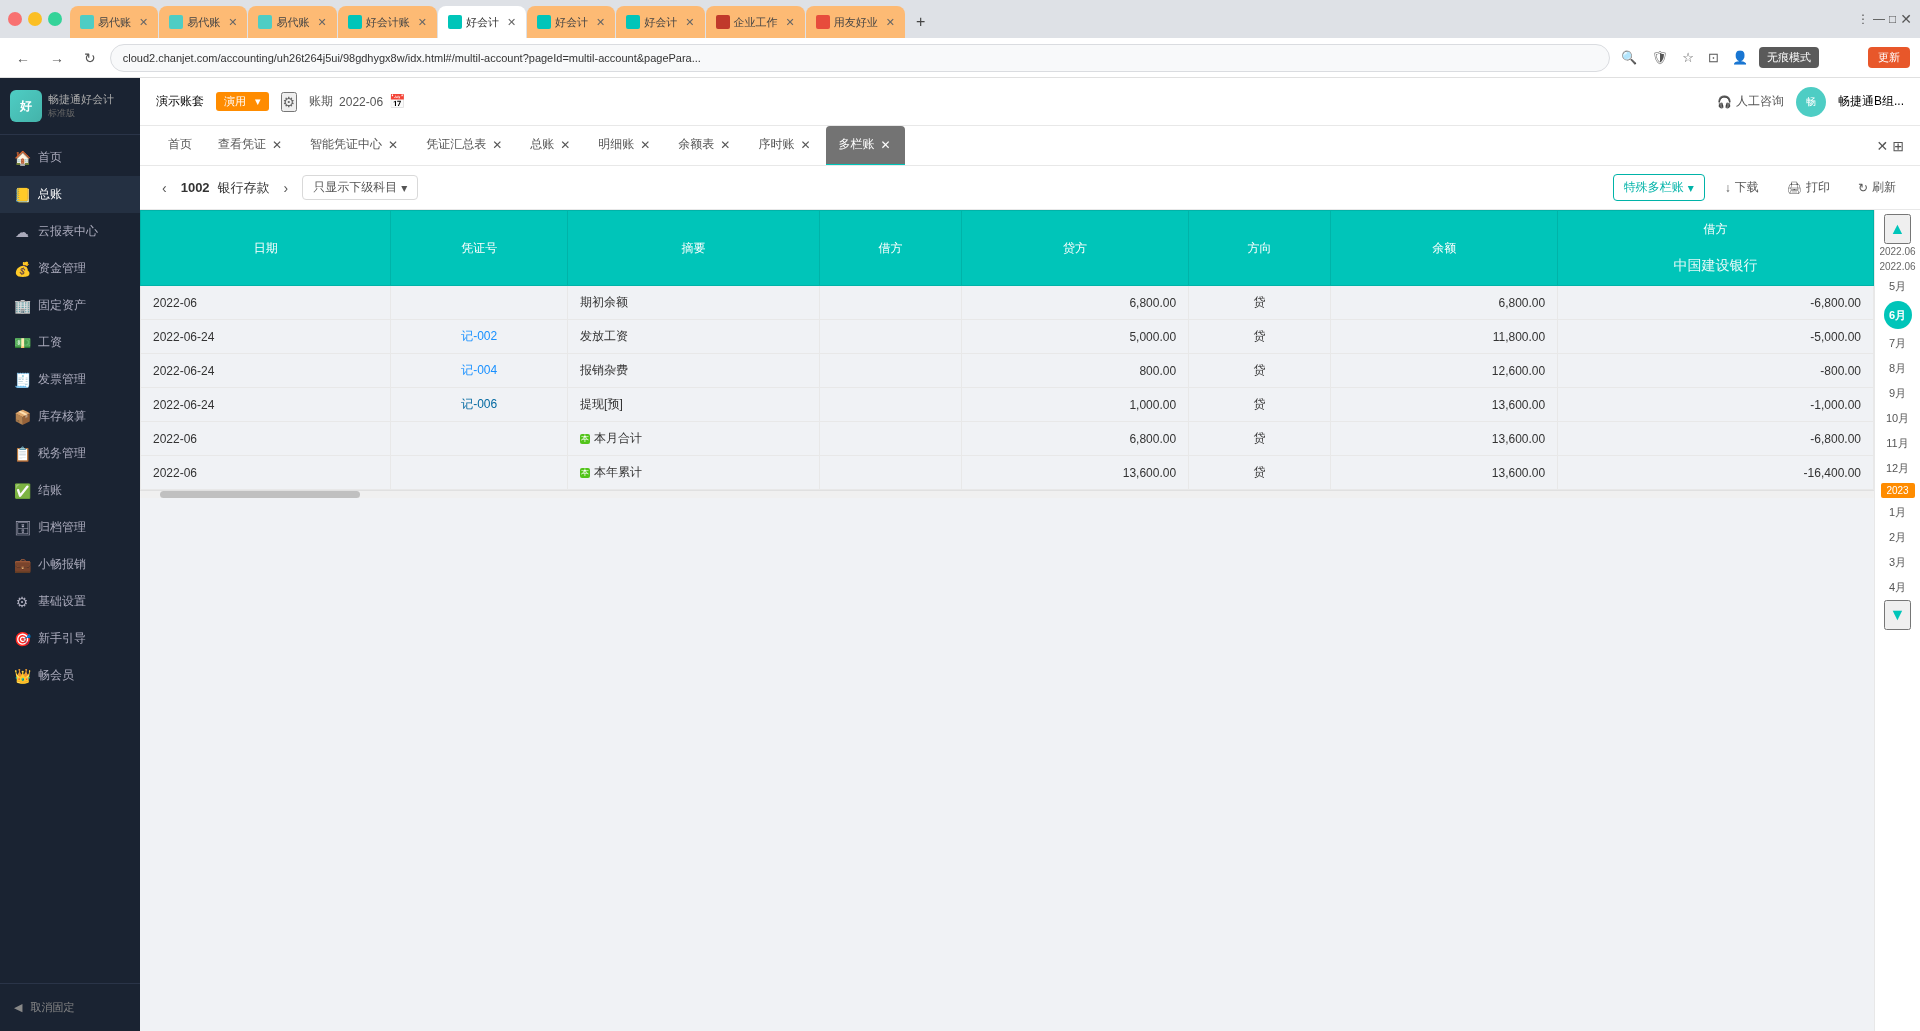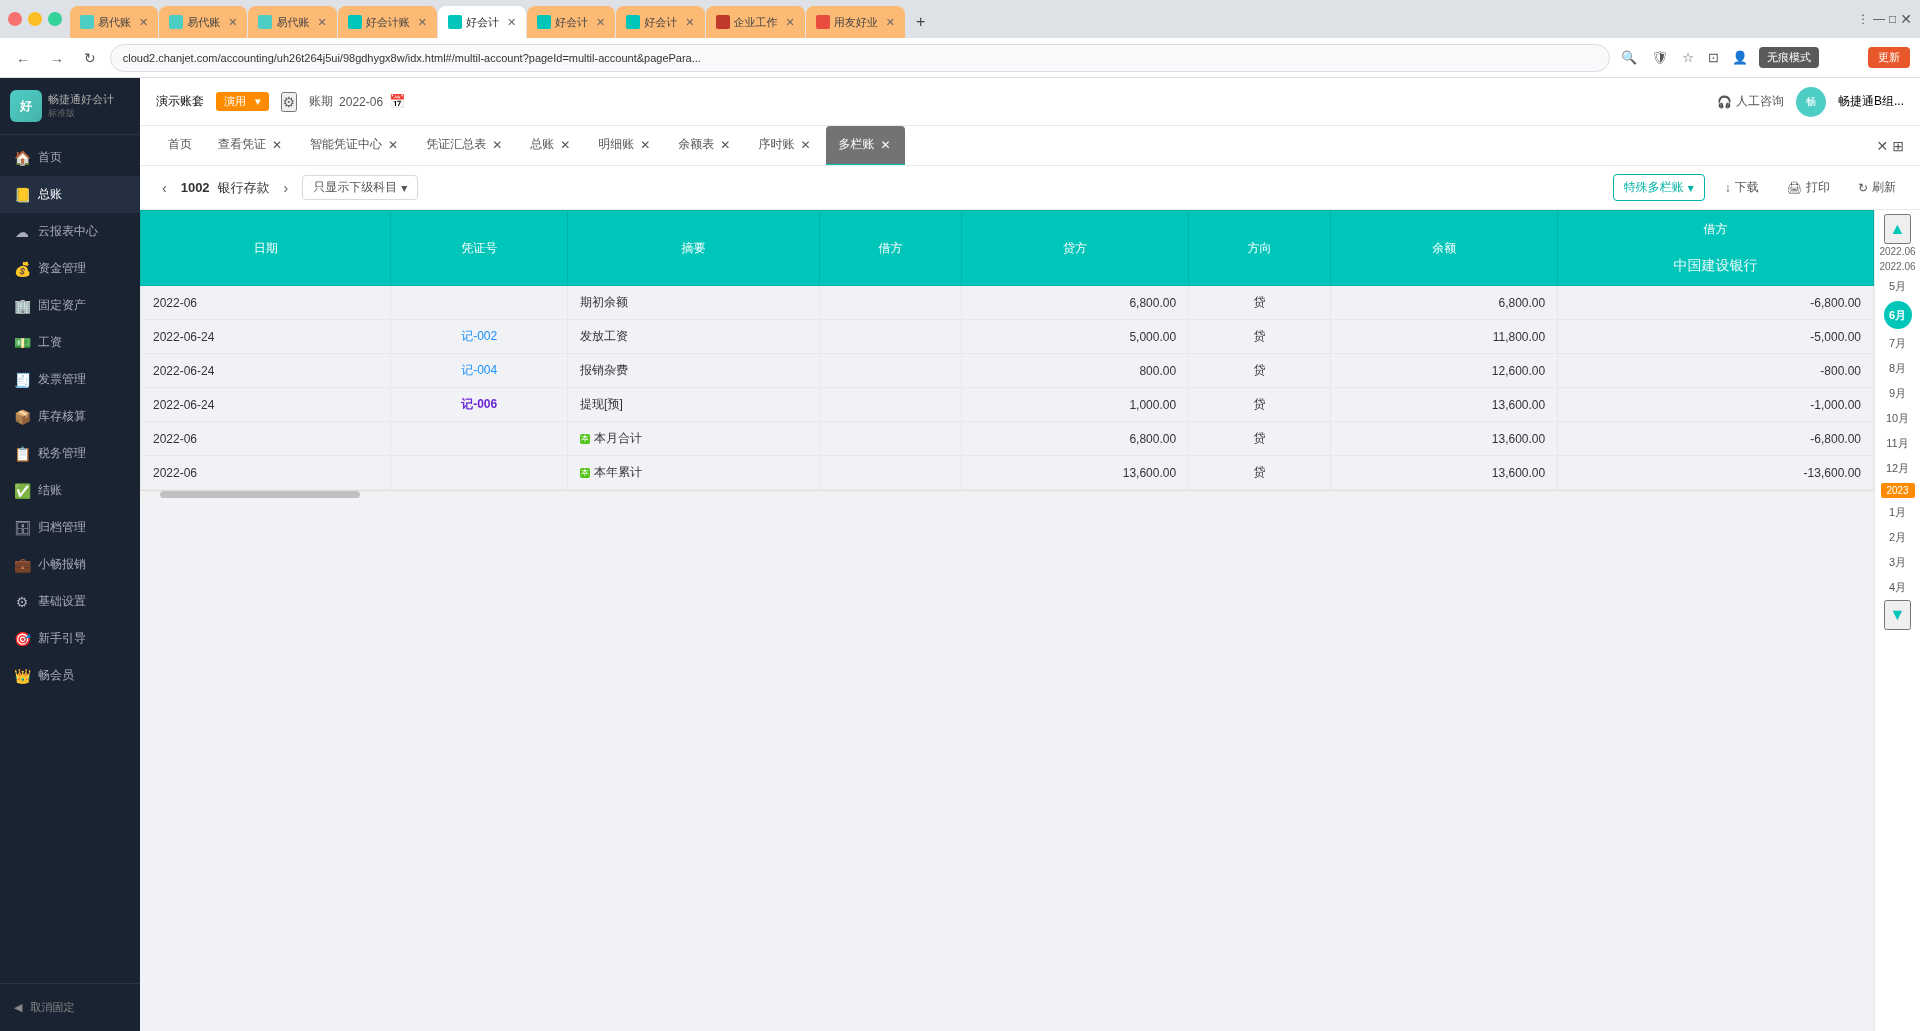--- a/index.html
+++ b/index.html
@@ -411,21 +411,21 @@
               <td class="summary">报销杂费</td>
               <td class="amount"></td>
               <td class="amount">800.00</td>
               <td class="direction">贷</td>
               <td class="amount">12,600.00</td>
               <td class="amount">-800.00</td>
             </tr>
 
             <tr>
               <td class="date">2022-06-24</td>
-              <td style="color:#6d28d9;cursor:pointer;font-weight:bold;">记-006</td>
+              <td style="color:#0369a1;cursor:pointer;">记-006</td>
               <td class="summary">提现[预]</td>
               <td class="amount"></td>
               <td class="amount">1,000.00</td>
               <td class="direction">贷</td>
               <td class="amount">13,600.00</td>
               <td class="amount">-1,000.00</td>
             </tr>
 
             <tr>
               <td class="date">2022-06</td>
@@ -449,21 +449,21 @@
               <td class="summary">
                 <div class="row-label">
                   <span class="green-dot">本</span>
                   <span>本年累计</span>
                 </div>
               </td>
               <td class="amount"></td>
               <td class="amount">13,600.00</td>
               <td class="direction">贷</td>
               <td class="amount">13,600.00</td>
-              <td class="amount">-13,600.00</td>
+              <td class="amount">-16,400.00</td>
             </tr>
           </tbody>
         </table>
 
         <div class="bottom-scroll">
           <div style="width:200px; height:100%; background:#c0c0c0; border-radius:4px; margin-left:20px;"></div>
         </div>
       </div>
 
       <div class="right-panel">

